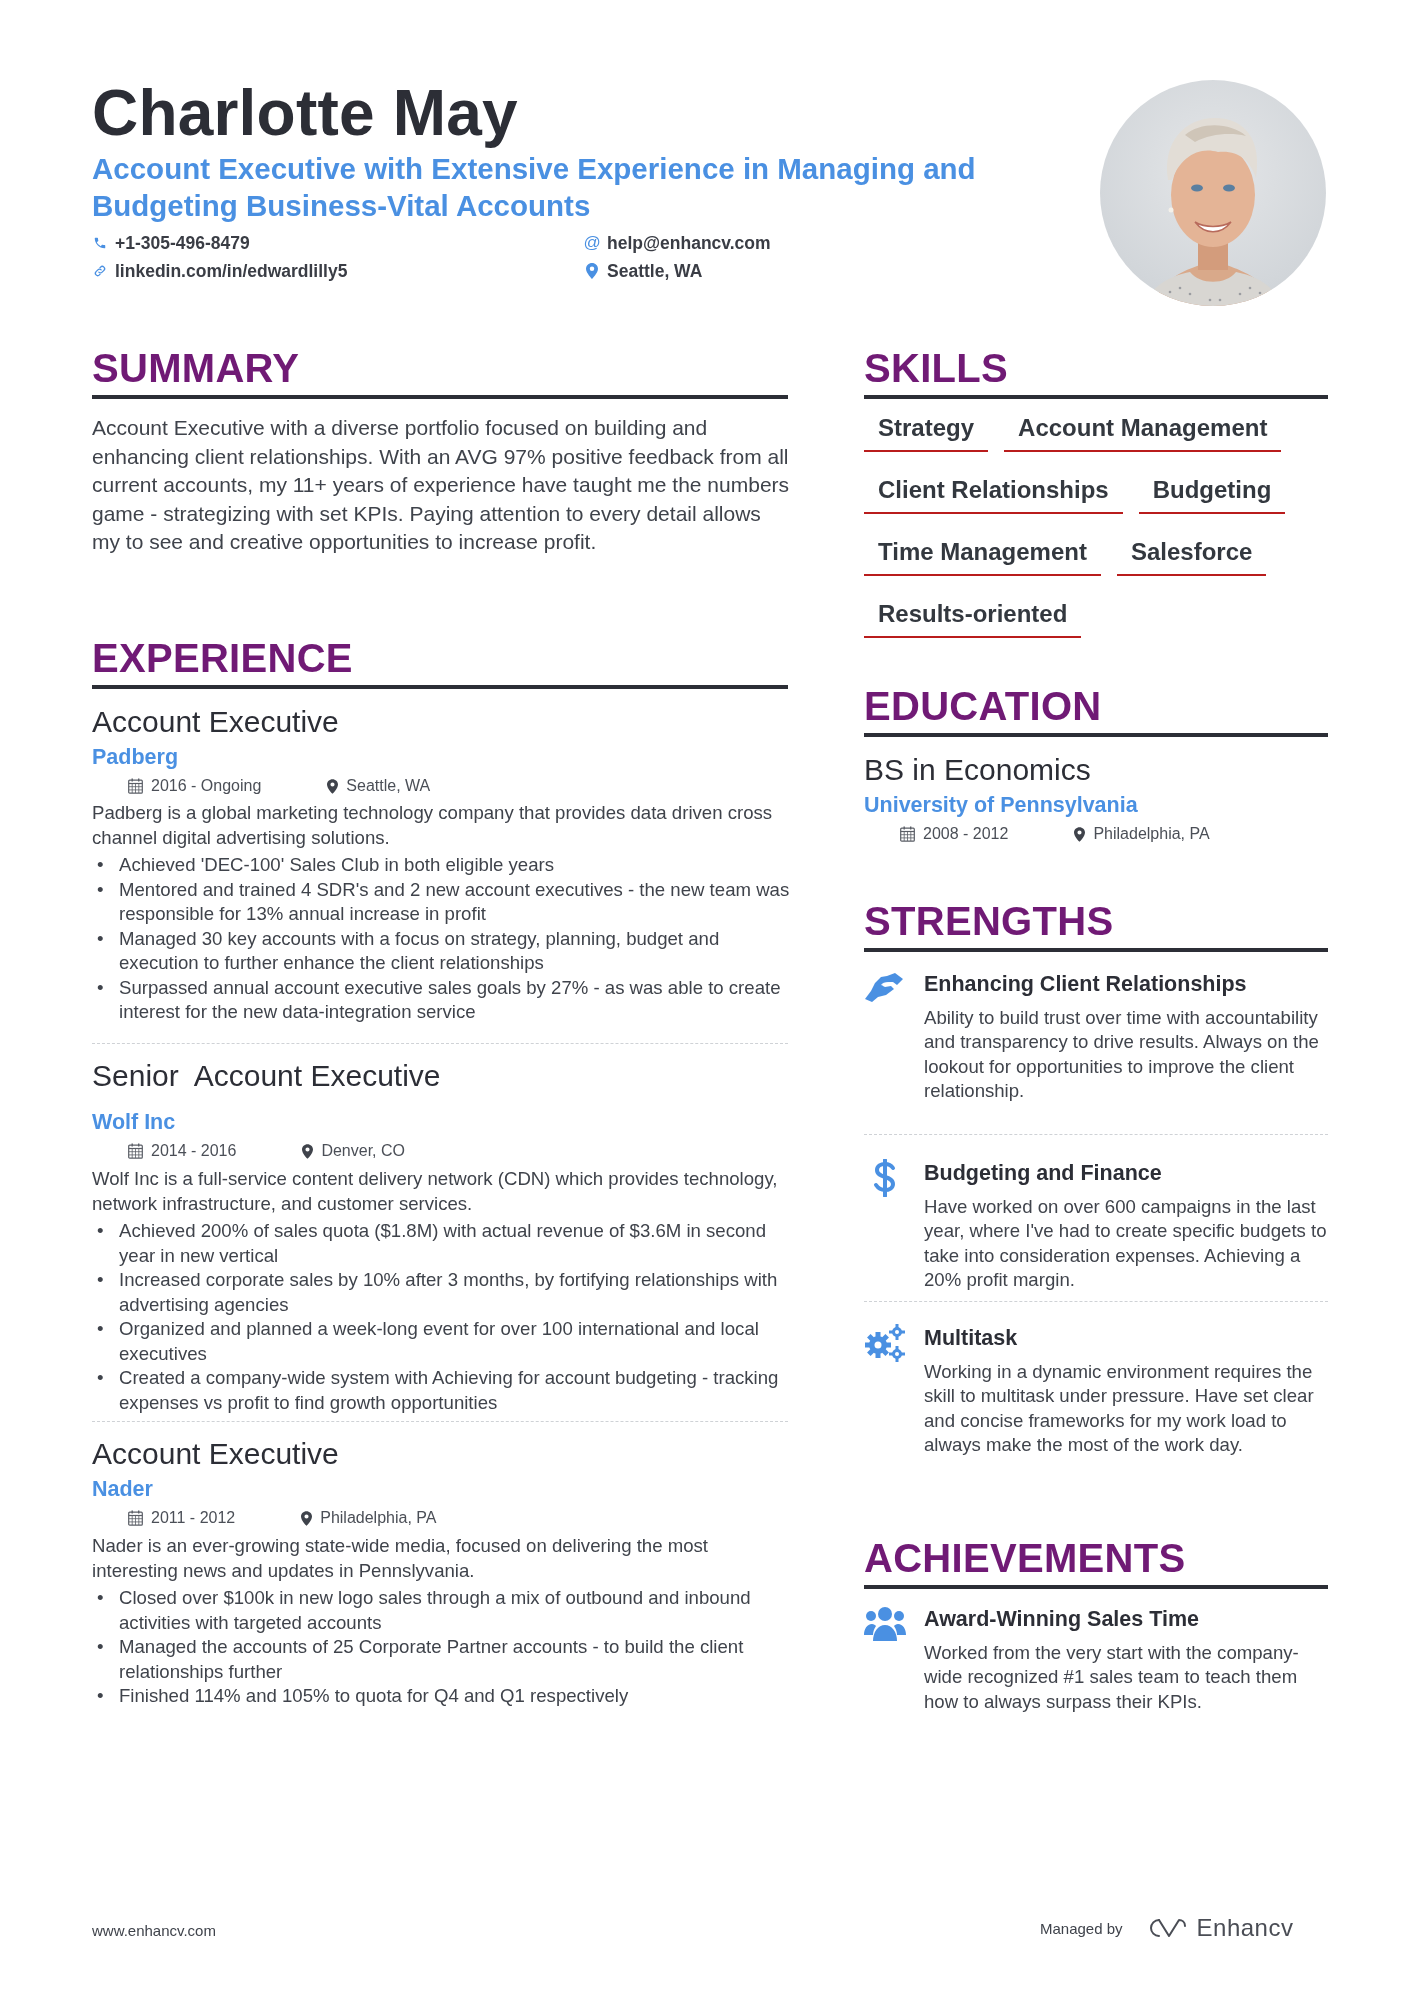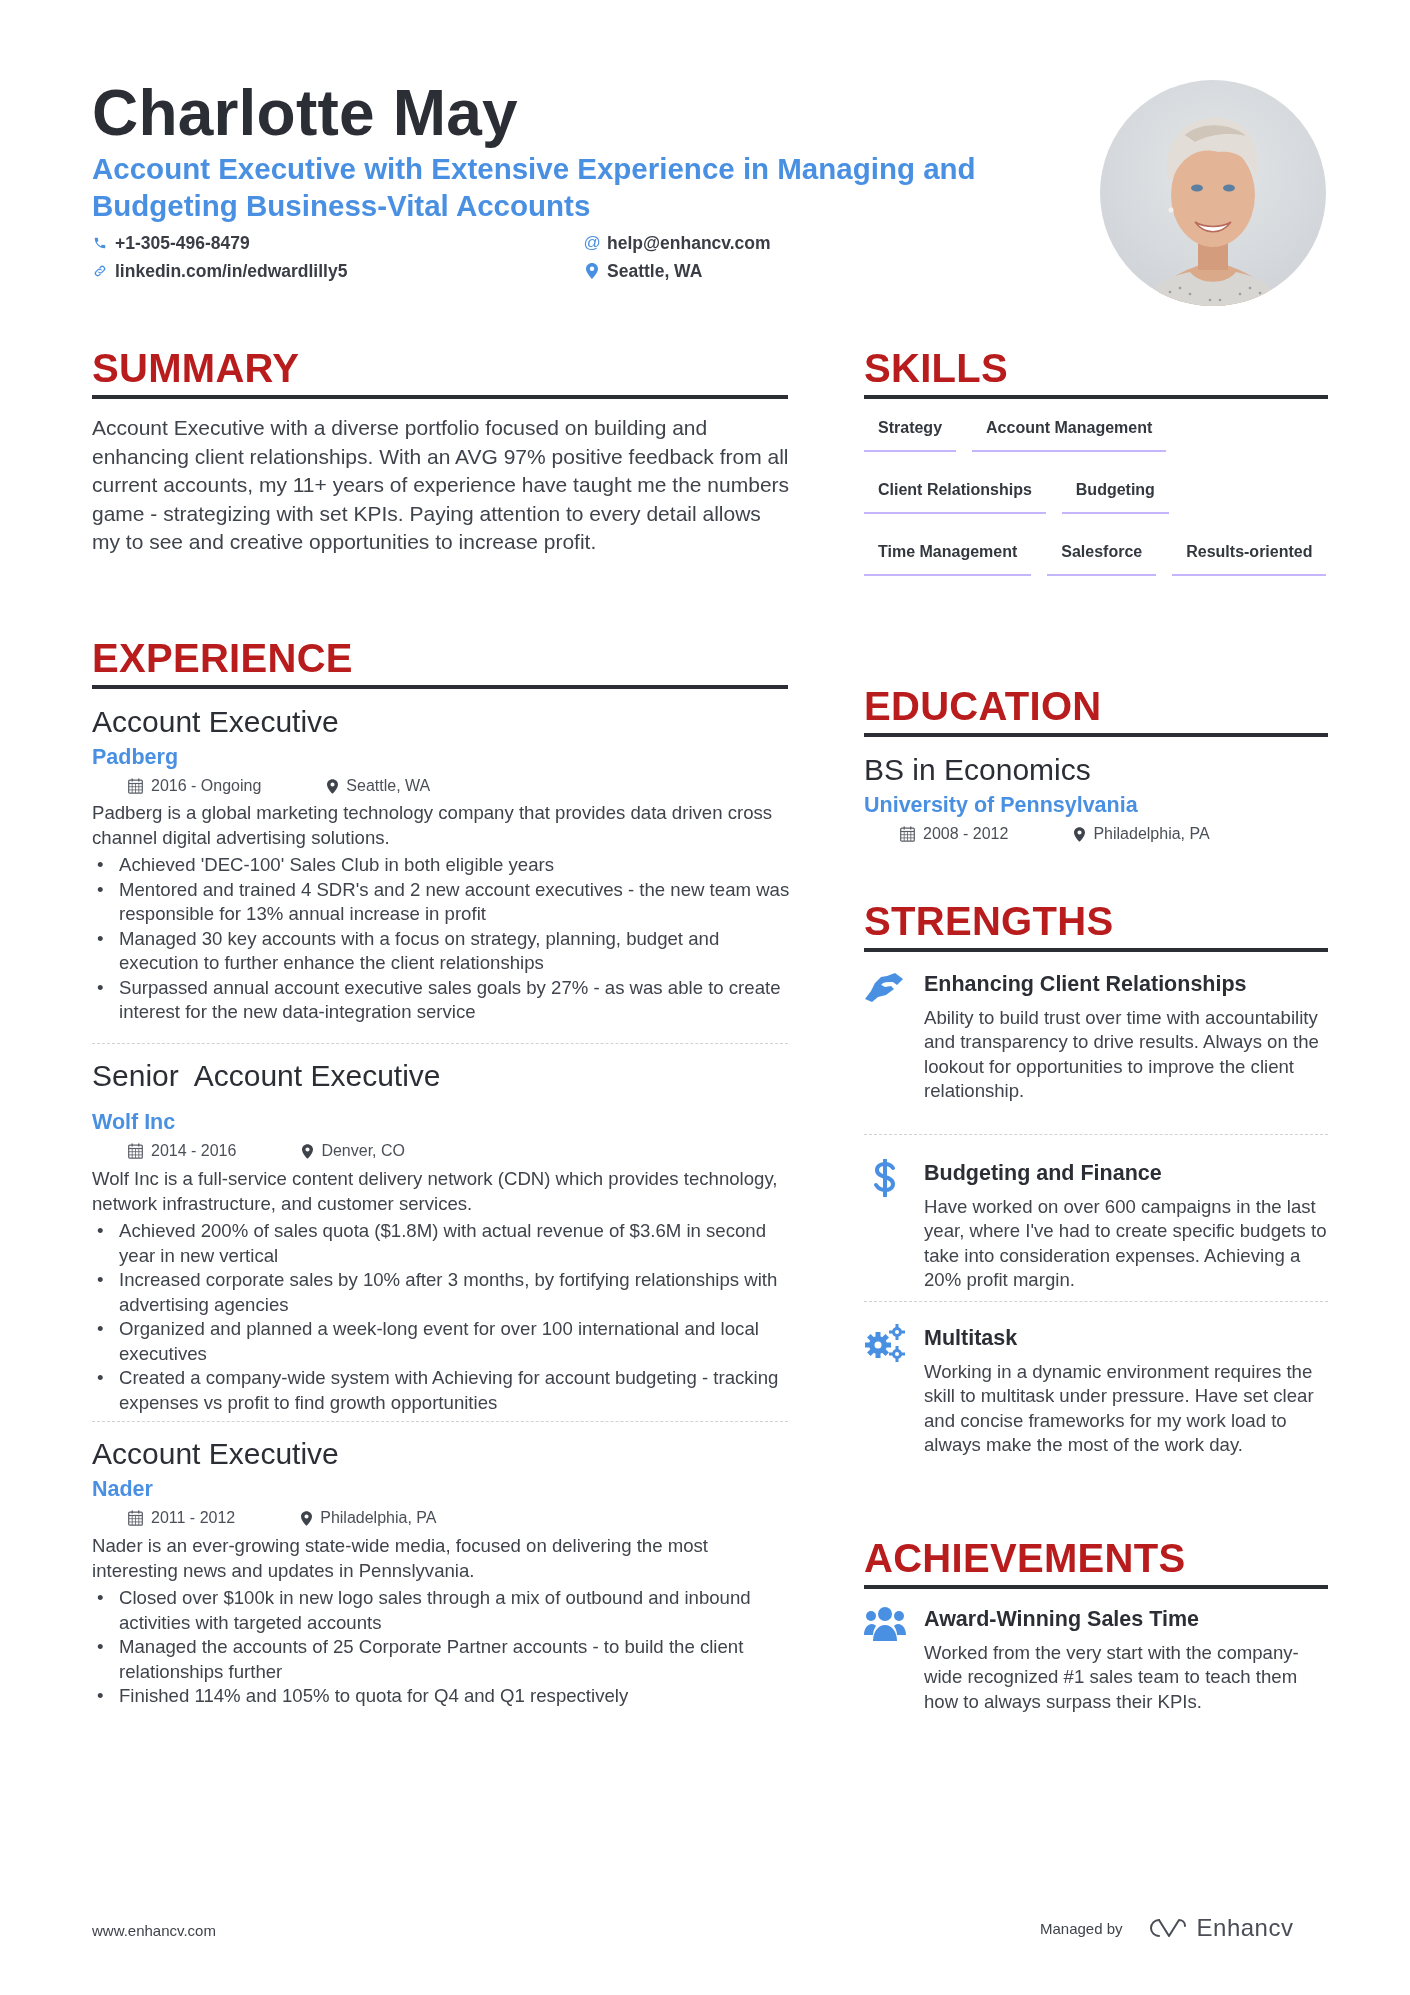--- a/index.html
+++ b/index.html
@@ -10,38 +10,38 @@
 
     
     .name { left: 92px; top: 76px; font-size: 64px; font-weight: 700; color: #2c2e36; letter-spacing: 0.2px; line-height: 74px; }
     .subtitle { left: 92px; top: 150px; width: 990px; font-size: 29.5px; font-weight: 700; color: #4a90e2; line-height: 37px; }
     .contact { font-size: 17.5px; font-weight: 700; color: #3a3d45; display: flex; align-items: center; gap: 7px; line-height: 24px; }
     .contact .ico { width: 16px; height: 16px; display: inline-flex; align-items: center; justify-content: center; }
     .photo { left: 1100px; top: 80px; width: 226px; height: 226px; border-radius: 50%; overflow: hidden;
              background: radial-gradient(circle at 50% 40%, #e4e6e8 0%, #d2d6da 70%, #c9ced2 100%); }
 
     
-    .sec-title { font-size: 40px; font-weight: 700; color: #b91c1c; line-height: 46px; letter-spacing: 0.3px; text-align: center; }
+    .sec-title { font-size: 40px; font-weight: 700; color: #701a75; line-height: 46px; letter-spacing: 0.3px; text-align: center; }
     .sec-rule { height: 4px; background: #2c2e36; }
 
     
     .para { font-size: 21px; color: #3f434b; line-height: 28.5px; }
     .job-title { font-size: 30px; color: #2c2e36; line-height: 36px; }
     .company { font-size: 21.5px; font-weight: 700; color: #4a90e2; line-height: 28px; }
     .meta { display: flex; align-items: center; font-size: 16px; color: #4b4f57; line-height: 22px; }
     .meta .grp { display: flex; align-items: center; gap: 8px; margin-right: 30px; padding-left: 36px; }
     .job-desc { font-size: 18.6px; color: #3f434b; line-height: 24.5px; }
     ul.bullets { list-style: none; }
     ul.bullets li { position: relative; padding-left: 27px; font-size: 18.6px; color: #3f434b; line-height: 24.5px; }
     ul.bullets li::before { content: "\2022"; position: absolute; left: 5px; top: 0; color: #3f434b; }
     .dash { border-top: 1.5px dashed #cfd2d6; height: 0; }
 
     
     .skills { left: 864px; top: 412px; width: 470px; display: flex; flex-wrap: wrap; column-gap: 16px; row-gap: 22px; }
-    .skill { font-size: 16px; font-weight: 700; color: #33383f; padding: 4px 14px 10px 14px; border-bottom: 2px solid #c4b5fd; line-height: 24px; }
+    .skill { font-size: 24px; font-weight: 700; color: #33383f; padding: 4px 14px 10px 14px; border-bottom: 2px solid #b91c1c; line-height: 24px; }
 
     
     .str-item { position: absolute; left: 864px; width: 464px; }
     .str-icon { position: absolute; left: 0; top: 0; width: 42px; height: 42px; display: flex; align-items: center; justify-content: center; }
     .str-title { position: absolute; left: 60px; top: 2px; font-size: 21.5px; font-weight: 700; color: #2c2e36; line-height: 28px; white-space: nowrap; }
     .str-desc { position: absolute; left: 60px; top: 38px; width: 404px; font-size: 18.6px; color: #40444c; line-height: 24.3px; }
 
     
     .footer-left { left: 92px; top: 1922px; font-size: 15px; color: #3f434b; }
     .footer-right { left: 1040px; top: 1914px; display: flex; align-items: center; gap: 22px; }

